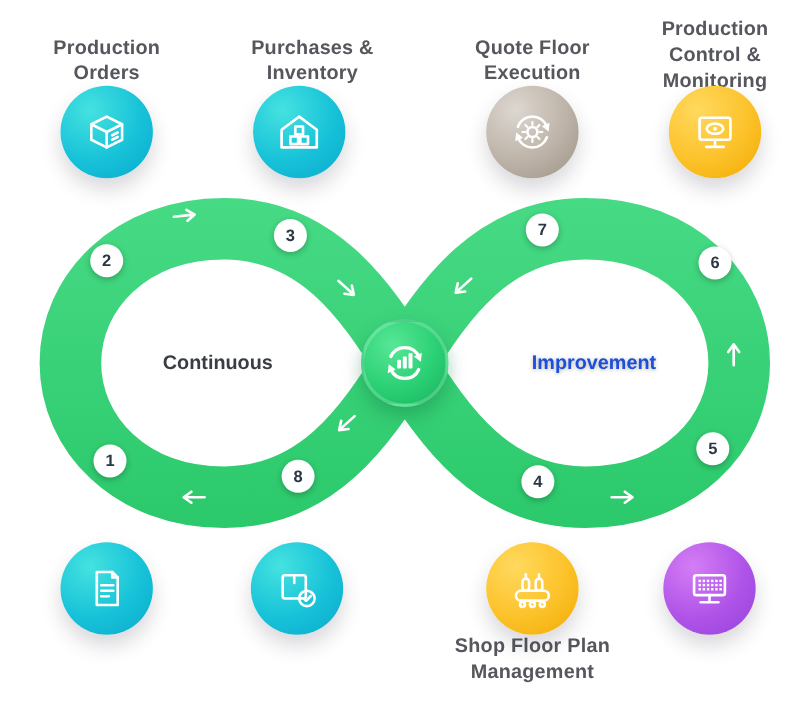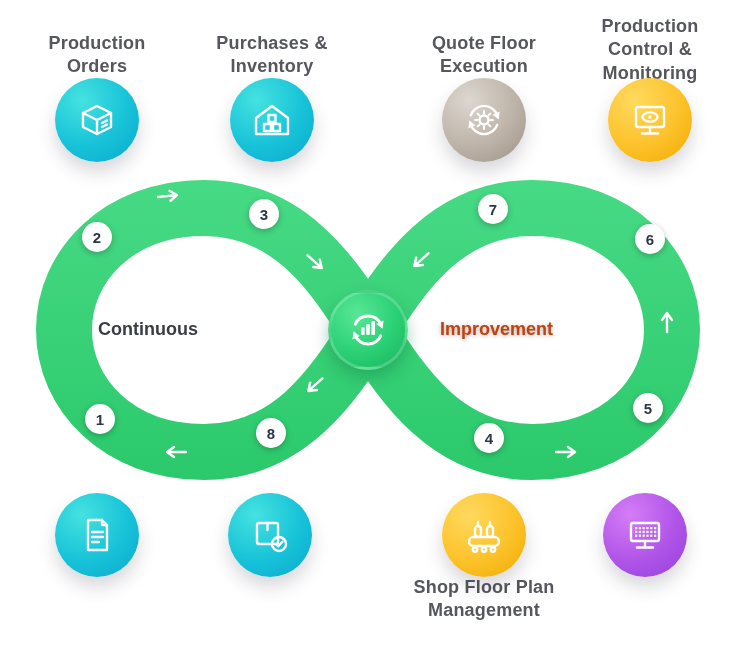--- a/index.html
+++ b/index.html
@@ -38,23 +38,23 @@
   #hub{
     position:absolute;left:328px;top:290px;width:80px;height:80px;border-radius:50%;
     background:radial-gradient(circle at 35% 28%, #57e796 0%, #2bd074 55%, #17b35d 100%);
     border:3px solid rgba(255,255,255,0.20);
     box-sizing:border-box;
     display:flex;align-items:center;justify-content:center;
     box-shadow:0 8px 16px rgba(15,110,60,0.35);
   }
   #hub svg{width:48px;height:48px;}
   
-  .loop-word{position:absolute;width:200px;text-align:left;font-size:18px;font-weight:bold;}
+  .loop-word{position:absolute;width:200px;text-align:center;font-size:18px;font-weight:bold;}
   #word-continuous{left:98px;top:319px;color:#3a3e44;}
-  #word-improvement{left:440px;top:319px;color:#c2410c;text-shadow:0 1px 4px rgba(0,0,0,0.30);}
+  #word-improvement{left:440px;top:319px;color:#1d4ed8;text-shadow:0 1px 4px rgba(0,0,0,0.30);}
 </style>
 </head>
 <body>
 
 <div id="stage">
 
   <svg id="ribbon-svg" viewBox="0 0 736 645">
     <defs>
       <linearGradient id="ribbonGrad" x1="0" y1="180" x2="0" y2="480" gradientUnits="userSpaceOnUse">
         <stop offset="0" stop-color="#47DA85"></stop>
@@ -128,21 +128,21 @@
 Orders</div>
   <div class="node-circle c-cyan" style="left:55px;top:78px">
     <svg viewBox="0 0 48 48" fill="none" stroke="#ffffff" stroke-width="2.4" stroke-linejoin="round" stroke-linecap="round">
       <path d="M24 10 L38 17 L38 31 L24 38 L10 31 L10 17 Z"></path>
       <path d="M10 17 L24 24 L38 17"></path>
       <path d="M24 24 V38"></path>
       <path d="M29 27 L34 24.5 M29 31 L34 28.5"></path>
     </svg>
   </div>
 
-  <div class="node-label" style="left:192px;top:32px">Purchases &amp;
+  <div class="node-label" style="left:204px;top:32px">Purchases &amp;
 Inventory</div>
   <div class="node-circle c-cyan" style="left:230px;top:78px">
     <svg viewBox="0 0 48 48" fill="none" stroke="#ffffff" stroke-width="2.4" stroke-linejoin="round" stroke-linecap="round">
       <path d="M8 22 L24 10 L40 22 V38 H8 Z"></path>
       <rect x="16" y="28" width="7" height="7"></rect>
       <rect x="25" y="28" width="7" height="7"></rect>
       <rect x="20.5" y="19" width="7" height="7"></rect>
     </svg>
   </div>
 

